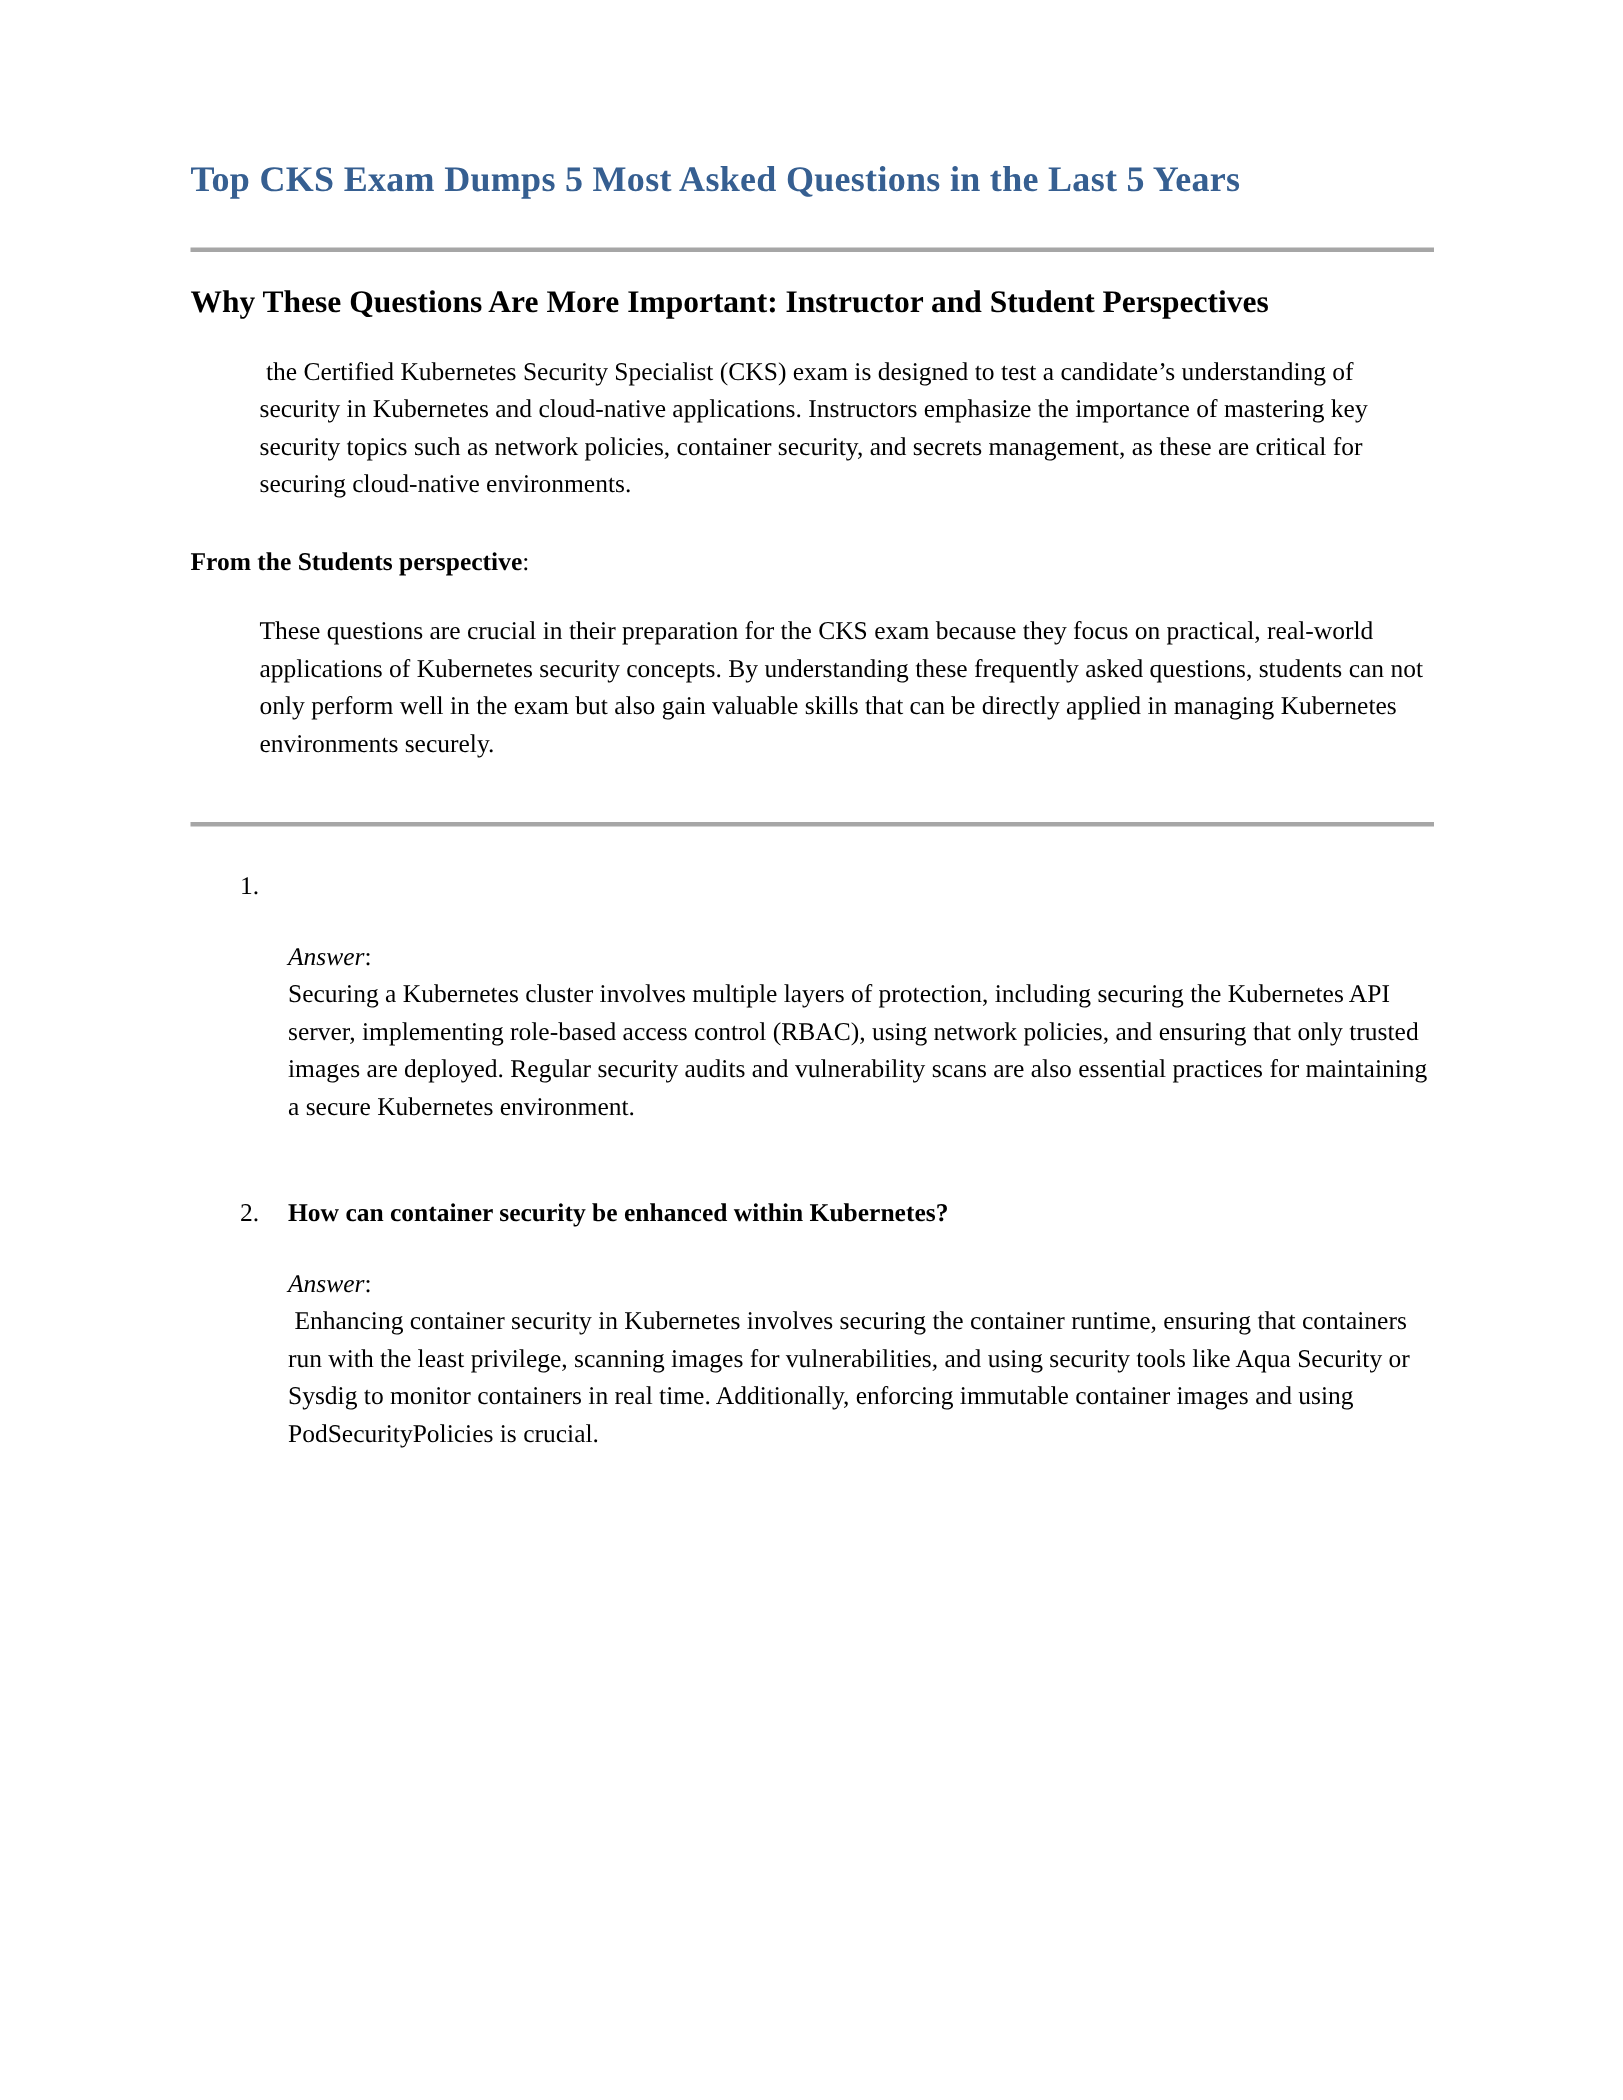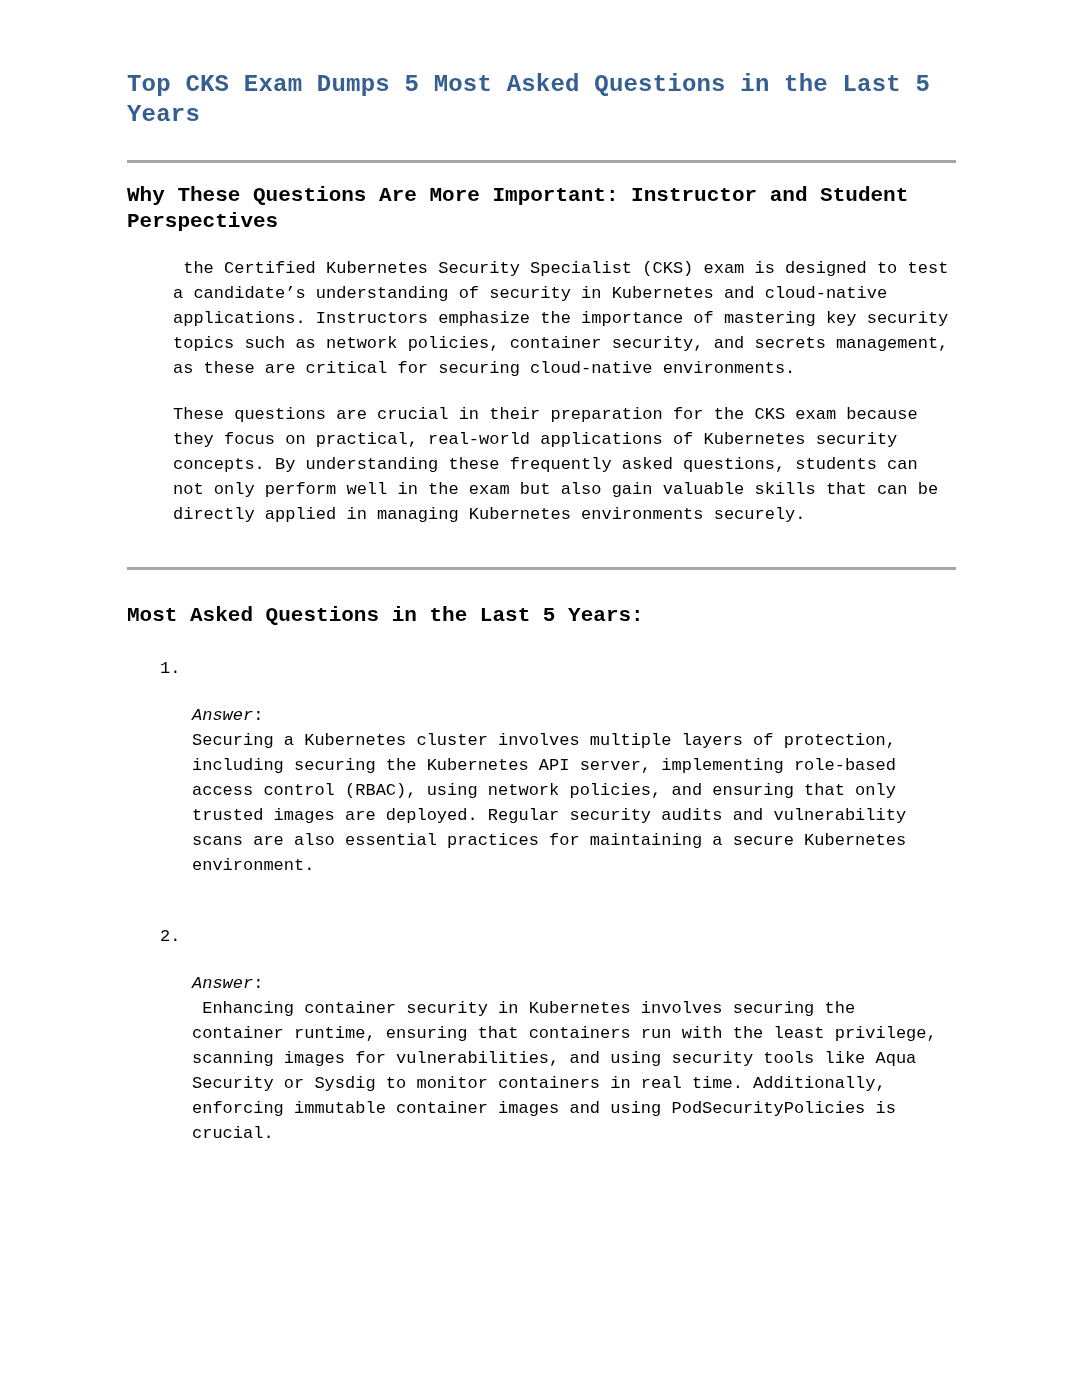--- a/index.html
+++ b/index.html
@@ -3,23 +3,23 @@
 <meta charset="utf-8">
 <style>
   * { margin: 0; padding: 0; box-sizing: border-box; }
   html, body { background: #ffffff; }
   .page {
     position: relative;
     width: 1082px;
     height: 1388px;
     margin: 0 auto;
     background: #ffffff;
-    font-family: Liberation Mono, monospace;
+    font-family: Liberation Serif, serif;
     color: #000000;
-    padding: 70px 126px 0 127px;
+    padding: 105px 126px 0 127px;
     overflow: hidden;
   }
   .doc-title {
     font-size: 24px;
     line-height: 30px;
     font-weight: bold;
     color: #365F91;
     letter-spacing: 0.2px;
   }
   .rule {
@@ -81,42 +81,43 @@
 
   <h1 class="doc-title" style="color: rgb(54, 95, 145);">Top CKS Exam Dumps 5 Most Asked Questions in the Last 5 Years</h1>
 
   <hr class="rule" style="background: rgb(166, 166, 166);">
 
   <h2 class="section-heading">Why These Questions Are More Important: Instructor and Student Perspectives</h2>
 
 
   <p class="body-para"> the Certified Kubernetes Security Specialist (CKS) exam is designed to test a candidate’s understanding of security in Kubernetes and cloud-native applications. Instructors emphasize the importance of mastering key security topics such as network policies, container security, and secrets management, as these are critical for securing cloud-native environments.</p>
 
+  <div class="sub-label"><span>From the Students perspective</span><span class="colon-regular">:</span></div>
 
   <p class="body-para">These questions are crucial in their preparation for the CKS exam because they focus on practical, real-world applications of Kubernetes security concepts. By understanding these frequently asked questions, students can not only perform well in the exam but also gain valuable skills that can be directly applied in managing Kubernetes environments securely.</p>
 
   <hr class="rule rule-2" style="background: rgb(166, 166, 166);">
 
-  <h2 class="section-heading section-heading-2">Most Asked Questions in the Last 5 Years:</h2>
 
   <div class="qa-list">
 
     <div class="qa-item">
       <div class="q-line">
         <span class="q-num">1.</span>
       </div>
       <div class="answer-block">
         <div class="answer-label-line"><span class="ans-word">Answer</span><span>:</span></div>
         <div class="ans-text">Securing a Kubernetes cluster involves multiple layers of protection, including securing the Kubernetes API server, implementing role-based access control (RBAC), using network policies, and ensuring that only trusted images are deployed. Regular security audits and vulnerability scans are also essential practices for maintaining a secure Kubernetes environment.</div>
       </div>
     </div>
 
     <div class="qa-item">
       <div class="q-line">
         <span class="q-num">2.</span>
+          <span class="q-text">How can container security be enhanced within Kubernetes?</span>
       </div>
       <div class="answer-block">
         <div class="answer-label-line"><span class="ans-word">Answer</span><span>:</span></div>
         <div class="ans-text"> Enhancing container security in Kubernetes involves securing the container runtime, ensuring that containers run with the least privilege, scanning images for vulnerabilities, and using security tools like Aqua Security or Sysdig to monitor containers in real time. Additionally, enforcing immutable container images and using PodSecurityPolicies is crucial.</div>
       </div>
     </div>
 
   </div>
 
 </div>

